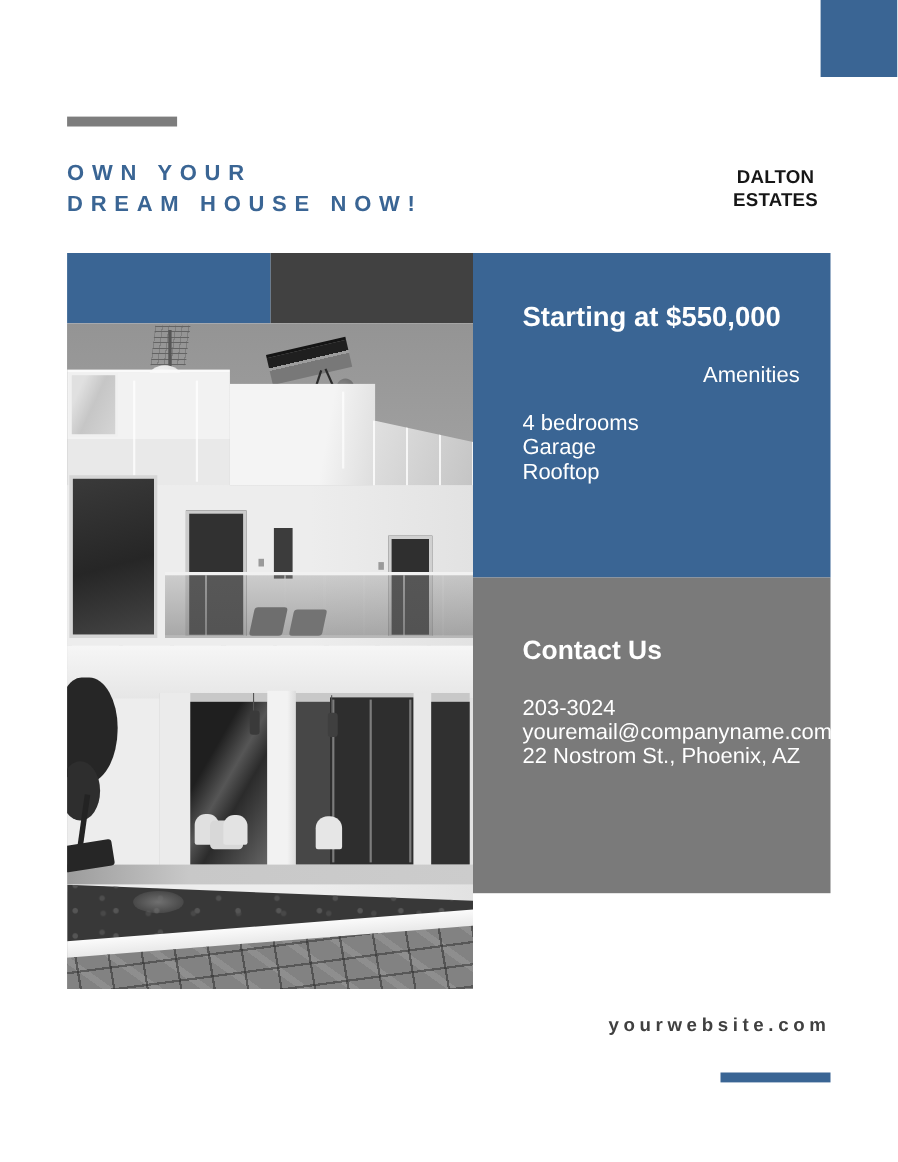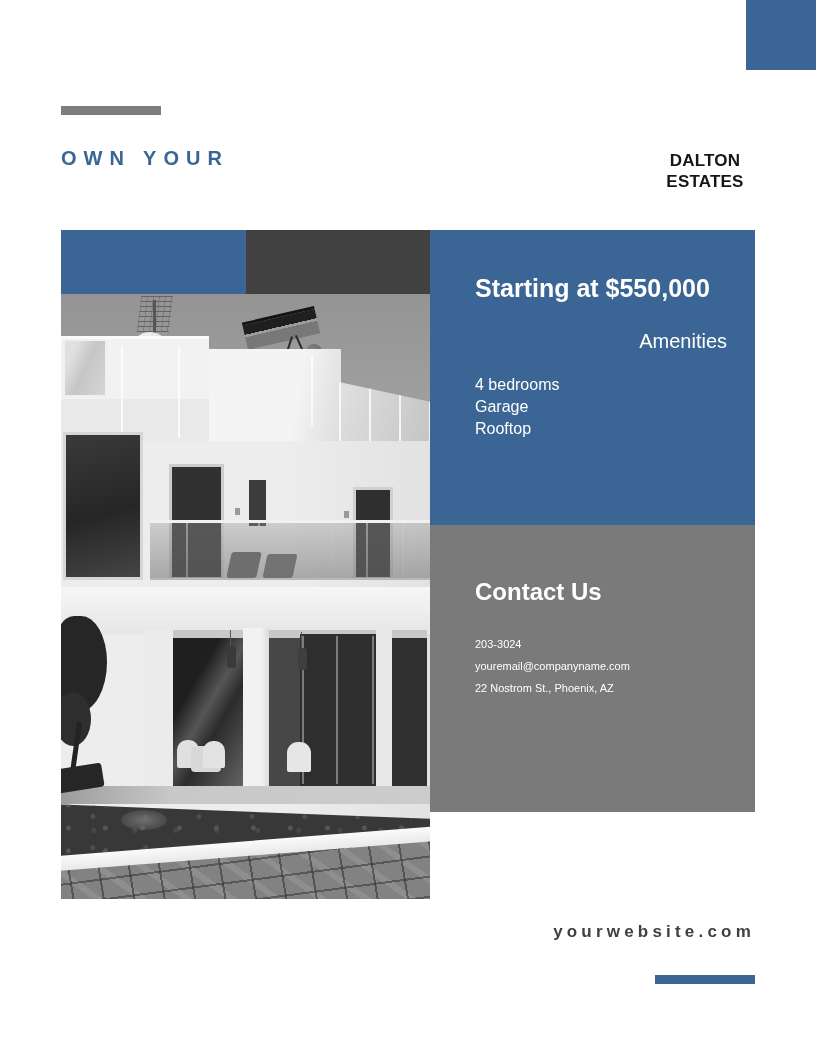--- a/index.html
+++ b/index.html
@@ -26,25 +26,25 @@
 
   
   .band-blue{left:61px;top:230px;width:185px;height:64px;background:var(--accent-blue);}
   .band-dark{left:246px;top:230px;width:184px;height:64px;background:var(--dark-charcoal);}
 
   
   .offer-panel{left:430px;top:230px;width:325px;height:295px;background:var(--accent-blue);
                color:#fff;padding:42px 28px 0 45px;}
   .offer-panel .price{font-size:25px;font-weight:700;line-height:32px;}
   .offer-panel .amenities-label{margin-top:26px;font-size:20px;line-height:22px;text-align:right;}
-  .offer-panel ul{margin-top:22px;list-style:none;font-size:16px;line-height:22px;}
+  .offer-panel ul{margin-top:22px;list-style:none;font-size:20px;line-height:22px;}
   .contact-panel{left:430px;top:525px;width:325px;height:287px;background:var(--panel-gray);
                  color:#fff;padding:52px 24px 0 45px;}
   .contact-panel .heading{font-size:24px;font-weight:700;line-height:30px;}
-  .contact-panel .lines{margin-top:26px;font-size:11px;line-height:22px;}
+  .contact-panel .lines{margin-top:26px;font-size:20px;line-height:22px;}
 
   
   .website{right:61px;top:922px;color:#404040;font-size:17px;font-weight:700;
            letter-spacing:4.2px;line-height:20px;white-space:nowrap;}
   .footer-bar{left:655px;top:975px;width:100px;height:9px;background:var(--accent-blue);}
 
   
   .photo{left:61px;top:294px;width:369px;height:605px;overflow:hidden;background:#a9a9a9;}
   .photo div{position:absolute;}
   .sky{inset:0;background:linear-gradient(180deg,#949494 0%,#a6a6a6 30%,#bcbcbc 55%,#c4c4c4 70%);}
@@ -140,20 +140,21 @@
 </head>
 <body>
 
 <div class="page">
 
   <div class="abs corner-square"></div>
   <div class="abs header-bar"></div>
 
   <div class="abs headline">
     <div>OWN YOUR</div>
+    <div>DREAM HOUSE NOW!</div>
   </div>
 
   <div class="abs brand">
     <div>DALTON</div>
     <div>ESTATES</div>
   </div>
 
   <div class="abs band-blue"></div>
   <div class="abs band-dark"></div>
 

